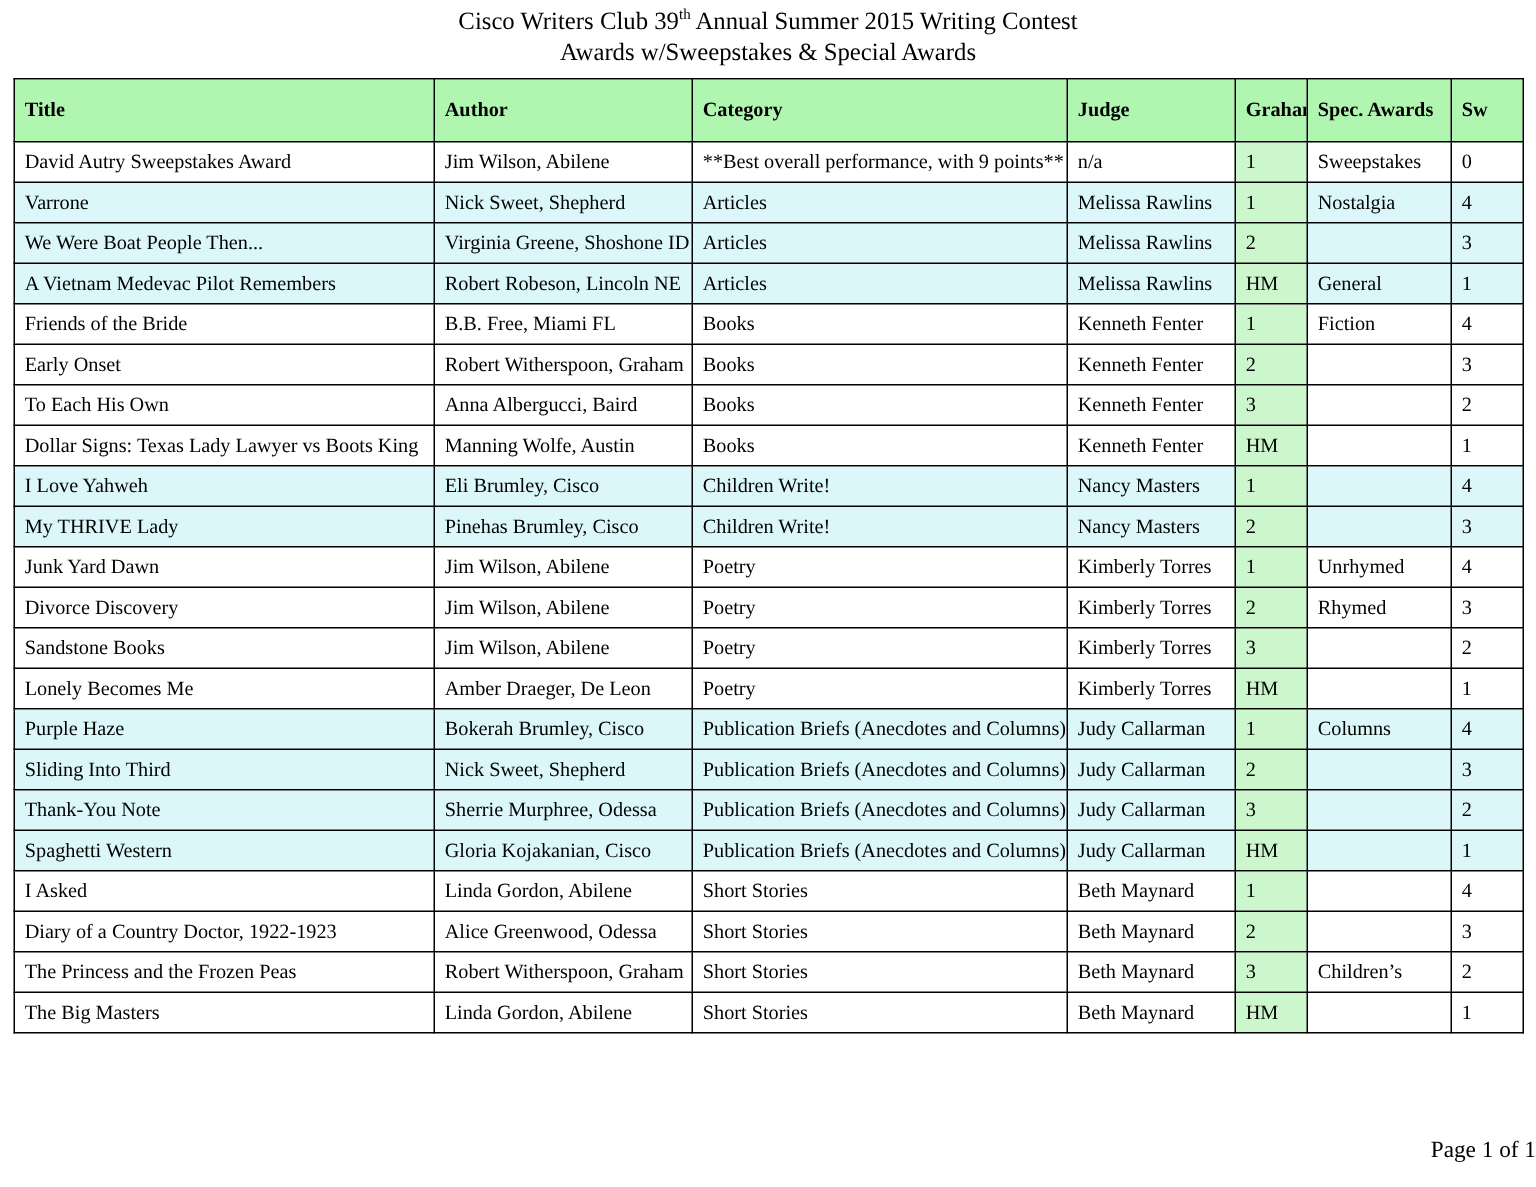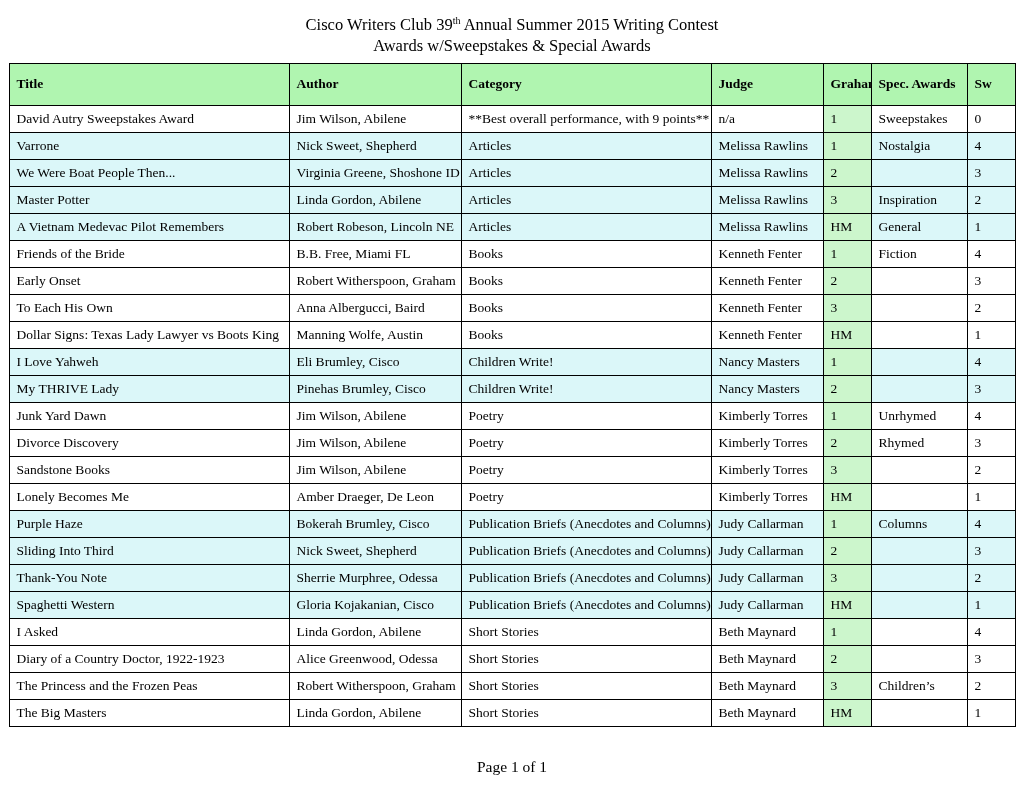--- a/index.html
+++ b/index.html
@@ -11,21 +11,21 @@
   *{box-sizing:border-box;}
   html,body{margin:0;padding:0;}
   body{
     width:1024px;height:791px;
     background:#ffffff;color:#000;
     font-family:"Liberation Serif","DejaVu Serif",serif;
     position:relative;
   }
   .doc-title{
     text-align:center;
-    padding-top:14px;
+    padding-top:3px;
     font-size:16.5px;
     line-height:1.3;
   }
   .doc-title sup{font-size:10px;line-height:0;}
   table.awards{
     border-collapse:collapse;
     table-layout:fixed;
     width:1006px;
     margin:6px auto 0 auto;
   }
@@ -53,21 +53,21 @@
   col.c-author{width:172px;}
   col.c-category{width:250px;}
   col.c-judge{width:112px;}
   col.c-place{width:48px;}
   col.c-spec{width:96px;}
   col.c-sw{width:48px;}
   .page-footer{
     position:absolute;
     left:0;right:0;
     top:758px;
-    text-align:center;
+    text-align:right;
     font-size:15.5px;
   }
 </style>
 </head>
 <body>
 
 <div class="doc-title">
   <div><span>Cisco Writers Club 39</span><sup>th</sup><span> Annual Summer 2015 Writing Contest</span></div>
   <div>Awards w/Sweepstakes &amp; Special Awards</div>
 </div>
@@ -115,29 +115,20 @@
       <tr class="cyan">
         <td>We Were Boat People Then...</td>
         <td>Virginia Greene, Shoshone ID</td>
         <td>Articles</td>
         <td>Melissa Rawlins</td>
         <td class="place-cell">2</td>
         <td></td>
         <td>3</td>
       </tr>
       <tr class="cyan">
-        <td>Master Potter</td>
-        <td>Linda Gordon, Abilene</td>
-        <td>Articles</td>
-        <td>Melissa Rawlins</td>
-        <td class="place-cell">3</td>
-        <td>Inspiration</td>
-        <td>2</td>
-      </tr>
-      <tr class="cyan">
         <td>A Vietnam Medevac Pilot Remembers</td>
         <td>Robert Robeson, Lincoln NE</td>
         <td>Articles</td>
         <td>Melissa Rawlins</td>
         <td class="place-cell">HM</td>
         <td>General</td>
         <td>1</td>
       </tr>
       <tr class="white">
         <td>Friends of the Bride</td>

